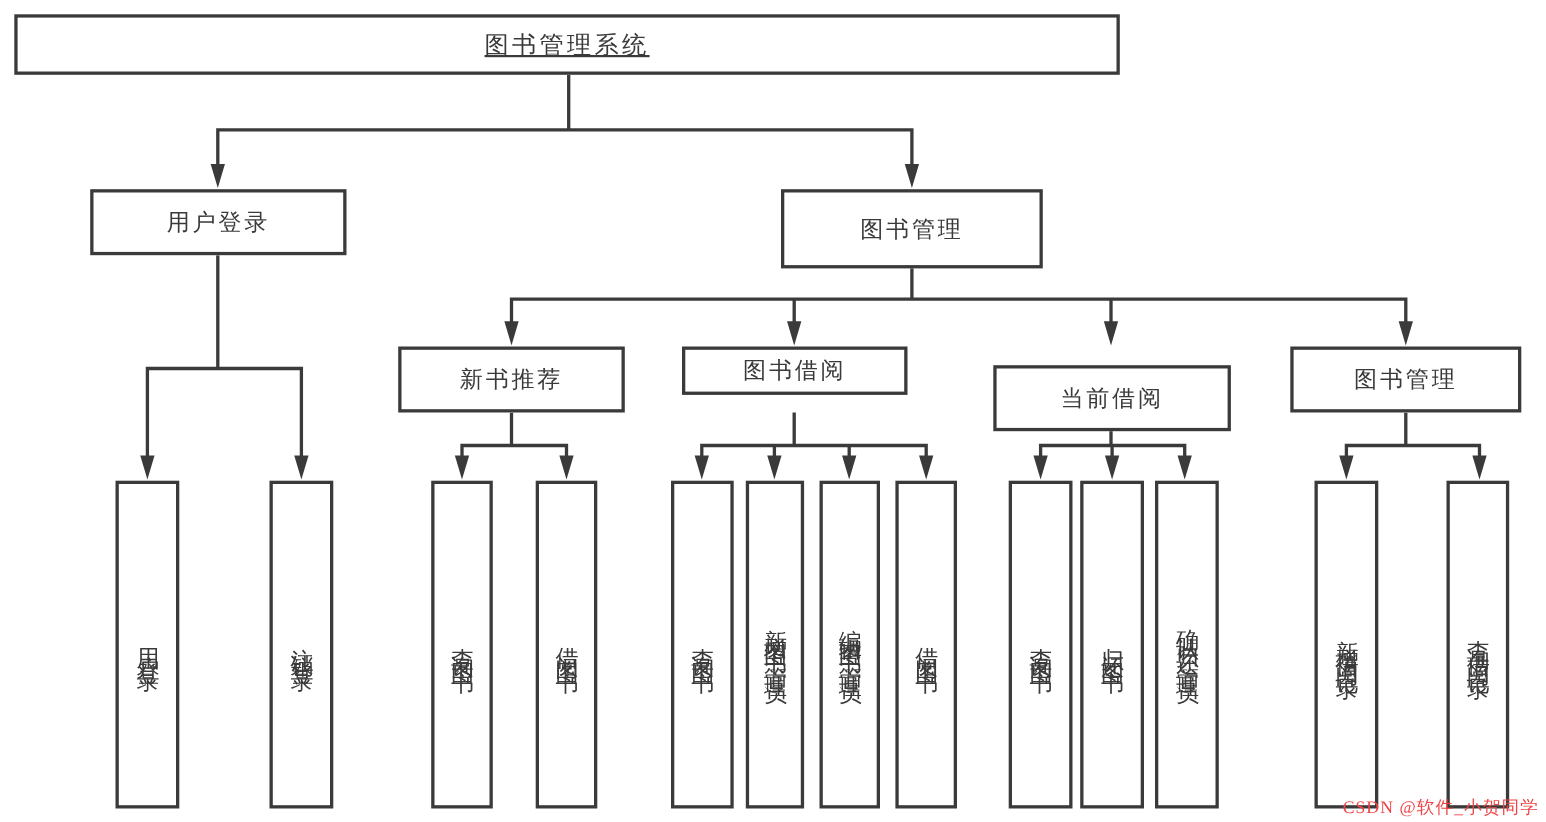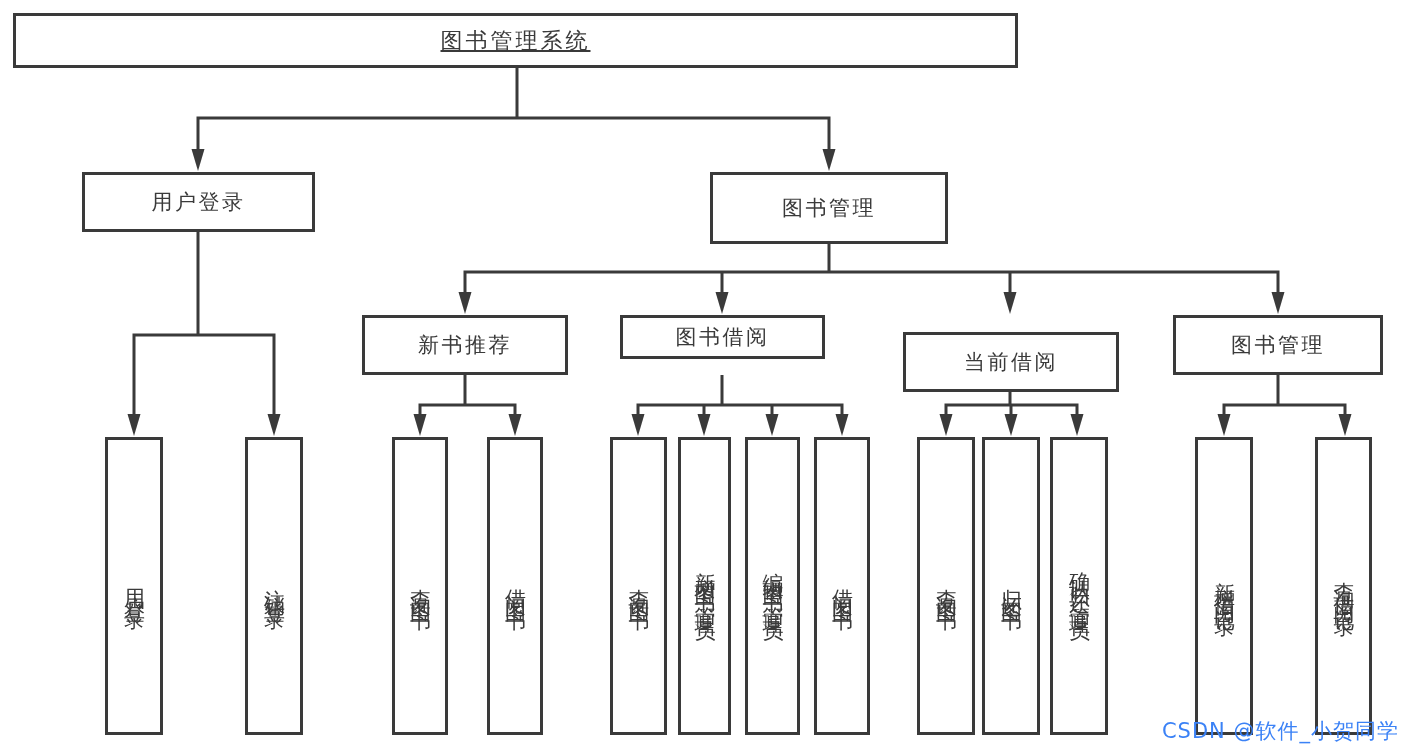--- a/index.html
+++ b/index.html
@@ -12,22 +12,22 @@
     position:absolute;box-sizing:border-box;border:3px solid #3a3a3a;background:#ffffff;
     display:flex;align-items:center;justify-content:center;
   }
   .hnode span{font-size:21px;letter-spacing:2.5px;white-space:nowrap;}
   .root span{font-size:22px;letter-spacing:3px;}
   .vnode span{
     writing-mode:vertical-rl;text-orientation:mixed;
     font-size:21px;letter-spacing:7px;line-height:1;white-space:nowrap;
   }
   .watermark{
-    position:absolute;right:6px;bottom:2px;font-size:21px;color:#3b82f6;
-    letter-spacing:1px;white-space:nowrap;z-index:5;
+    position:absolute;right:6px;bottom:2px;font-size:16px;color:#ef4444;
+    letter-spacing:1px;white-space:nowrap;z-index:5;font-family:Liberation Serif, serif;
   }
 </style>
 </head>
 <body>
 
 <div class="canvas">
 
   <svg class="lines" width="1405" height="747" viewBox="0 0 1405 747" fill="none" stroke="#3a3a3a" stroke-width="3">
 
     <g>

